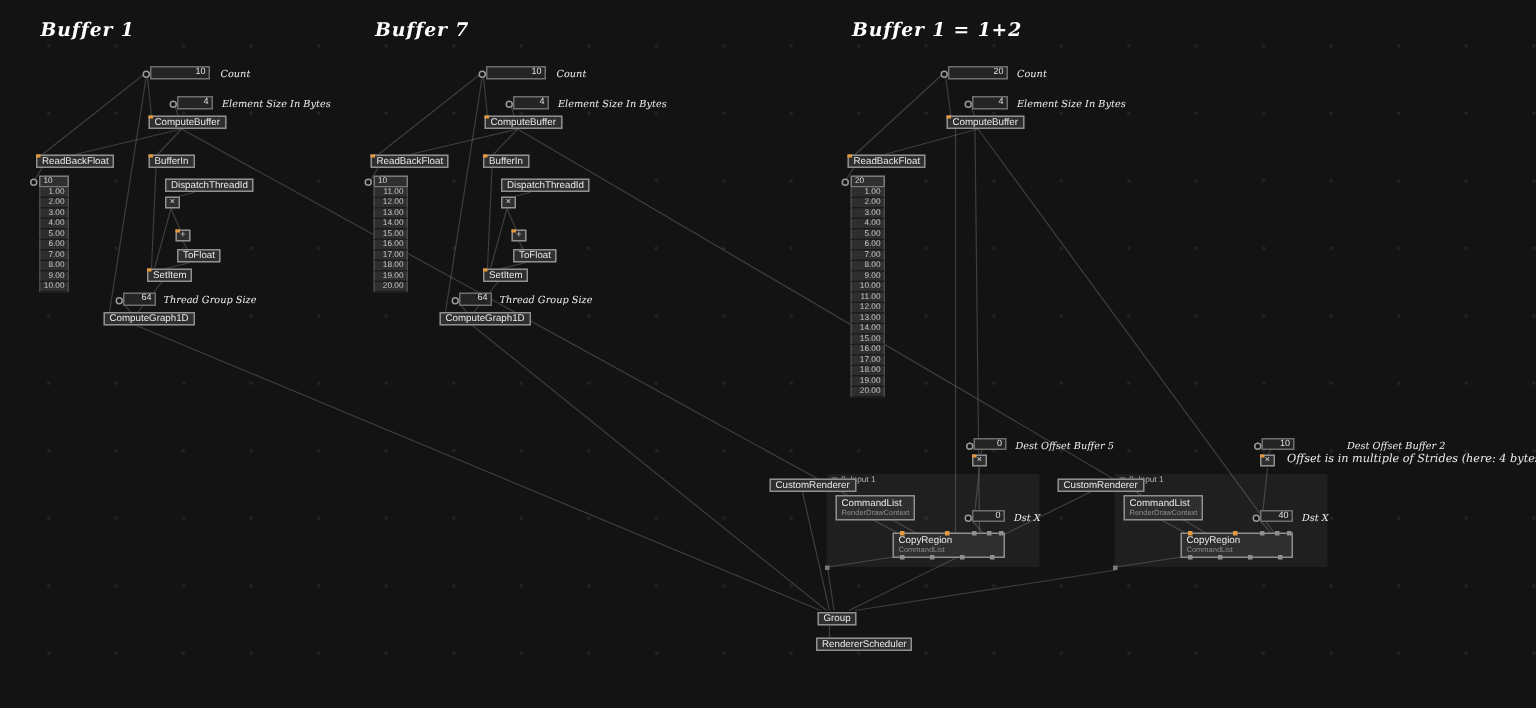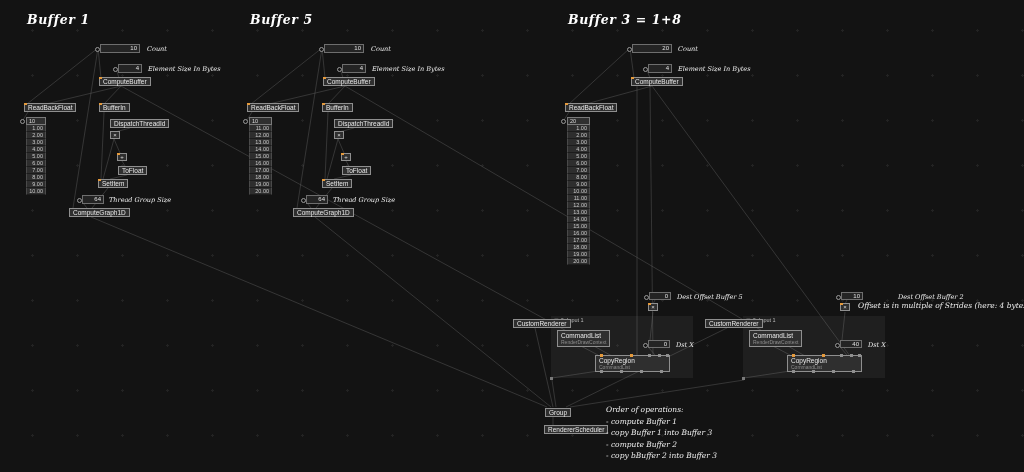--- a/index.html
+++ b/index.html
@@ -106,22 +106,22 @@
     <line x1="841" y1="348" x2="847" y2="355"></line>
       <line x1="727" y1="328" x2="566" y2="407"></line>
     <line x1="769" y1="344" x2="790" y2="355"></line>
       <line x1="790" y1="371" x2="744" y2="378"></line>
     <line x1="744" y1="380" x2="570" y2="407"></line>
 
     <line x1="553" y1="417" x2="553" y2="425"></line>
   </svg>
 
   <div class="title" style="left:27px;top:12px">Buffer 1</div>
-  <div class="title" style="left:250px;top:12px">Buffer 5</div>
-  <div class="title" style="left:568px;top:12px">Buffer 3 = 1+8</div>
+  <div class="title" style="left:250px;top:12px">Buffer 7</div>
+  <div class="title" style="left:568px;top:12px">Buffer 1 = 1+2</div>
 
   <div class="iobox" style="left:100px;top:44px;width:40px"><i class="pin"></i><span>10</span></div>
   <div class="note" style="left:147px;top:45px">Count</div>
   <div class="iobox" style="left:118px;top:64px;width:24px"><i class="pin"></i><span>4</span></div>
   <div class="note" style="left:148px;top:65px">Element Size In Bytes</div>
   <div class="node" style="left:99px;top:77px"><i class="tick"></i><span>ComputeBuffer</span></div>
   <div class="node" style="left:24px;top:103px"><i class="tick"></i><span>ReadBackFloat</span></div>
   <div class="listbox" style="left:26px;top:117px;width:20px">
     <i class="pin"></i>
     <div class="lhead">10</div>
@@ -265,21 +265,14 @@
   </div>
   <div class="iobox" style="left:841px;top:292px;width:22px;height:8px"><i class="pin"></i><span>10</span></div>
   <div class="note" style="left:898px;top:293px">Dest Offset Buffer 2</div>
   <div class="tiny" style="left:840px;top:303px"><i class="tick"></i><span>×</span></div>
   <div class="comment" style="left:858px;top:300px;font-size:7.5px">Offset is in multiple of Strides (here: 4 bytes for Float)</div>
   <div class="iobox" style="left:840px;top:340px;width:22px;height:8px"><i class="pin"></i><span>40</span></div>
   <div class="note" style="left:868px;top:341px">Dst X</div>
 
   <div class="node" style="left:545px;top:408px;min-width:26px"><span>Group</span></div>
   <div class="node" style="left:544px;top:425px"><span>RendererScheduler</span></div>
-  <div class="comment" style="left:606px;top:404px">
-      <div>Order of operations:</div>
-      <div>- compute Buffer 1</div>
-      <div>- copy Buffer 1 into Buffer 3</div>
-      <div>- compute Buffer 2</div>
-      <div>- copy bBuffer 2 into Buffer 3</div>
-    </div>
 
 </div>
 
 </body></html>

